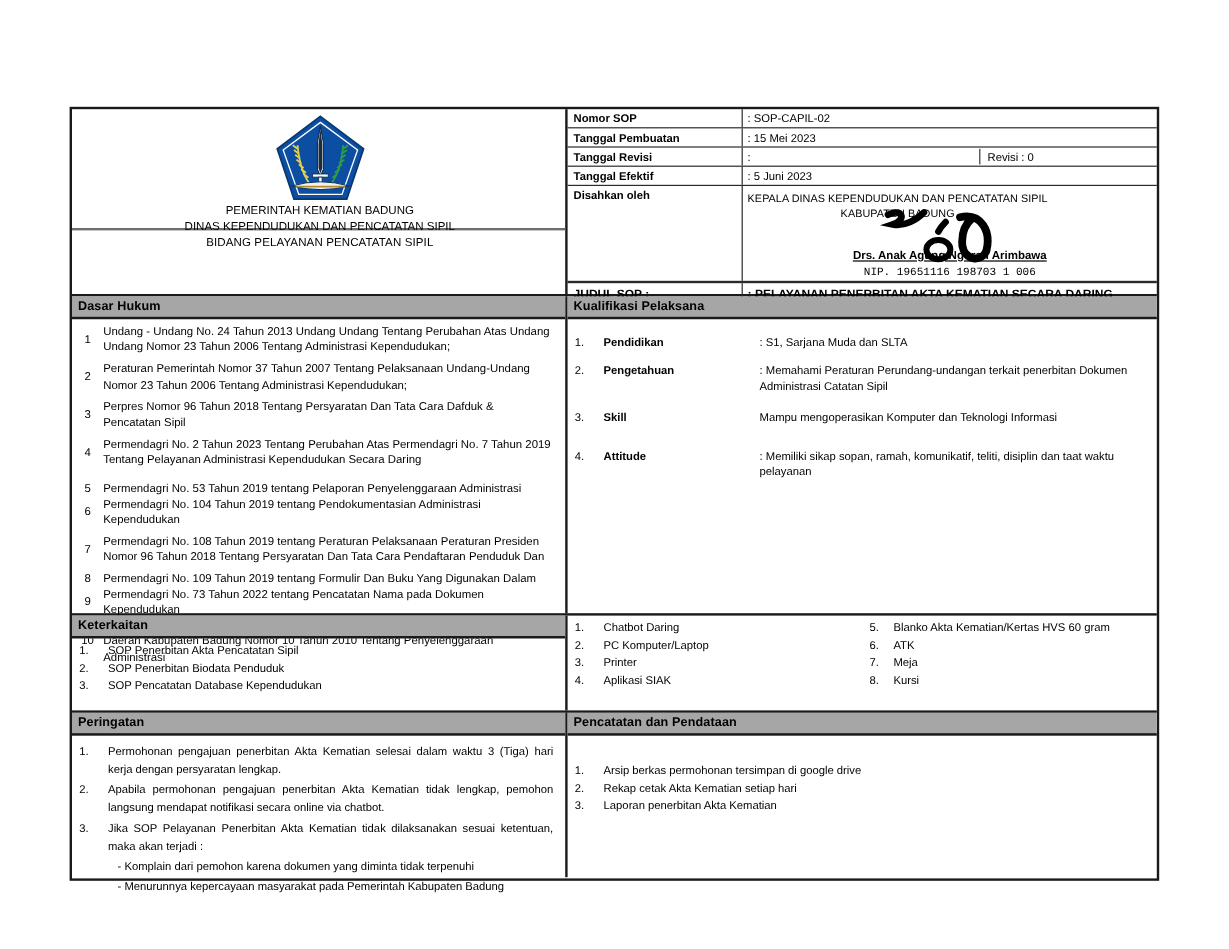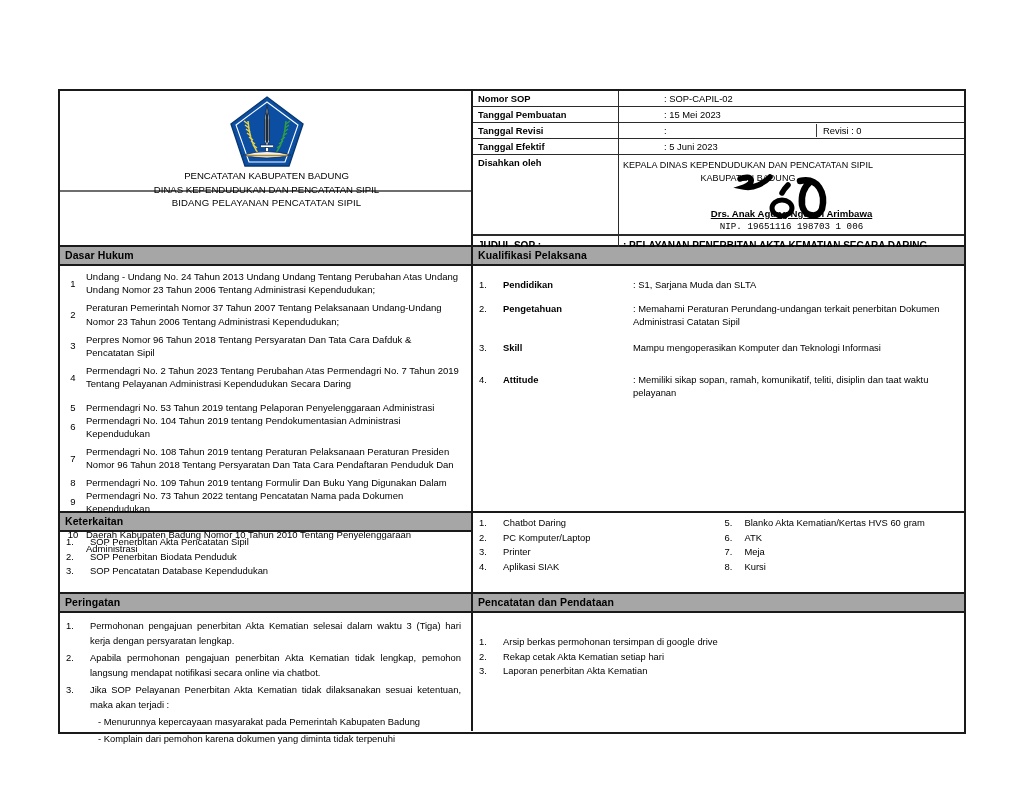--- a/index.html
+++ b/index.html
@@ -56,21 +56,21 @@
   #org-text .b { font-weight: normal; letter-spacing: .1px; }
   #hright { width: 491px; }
   .krow { display: flex; border-bottom: 1.5px solid #2b2b2b; min-height: 13px; }
   .krow:last-child { border-bottom: none; }
   .kkey {
     width: 146px; border-right: 1.5px solid #2b2b2b;
     font-weight: bold; font-size: 9.4px; padding: 1px 0 1px 5px;
     line-height: 13px;
   }
   .kval { flex: 1; font-size: 9.4px; padding: 1px 0 1px 4px; line-height: 13px; display: flex; }
-  .kval .mainv { flex: 1; margin-left: 41px; }
+  .kval .mainv { flex: 1; }
   .kval .revi { width: 148px; border-left: 1.5px solid #3a3a3a; padding-left: 6px; }
   #sigcell { height: 79px; position: relative; }
   #sigcell .sig-org {
     text-align: center; font-size: 9px; line-height: 12.5px; padding-top: 3px;
     letter-spacing: .05px;
   }
   #sigcell .sig-name {
     position: absolute; left: 0; bottom: 14px; width: 100%;
     text-align: center; font-size: 9.6px; font-weight: bold;
     text-decoration: underline;
@@ -145,21 +145,21 @@
             <polygon points="38,12 39.6,25 39.6,45 38,49.5 36.4,45 36.4,25" fill="#1b2b3a"></polygon>
             <rect x="31.5" y="50" width="13" height="2.6" fill="#ffffff" stroke="#0a2a52" stroke-width="0.7"></rect>
             <rect x="36.6" y="52.6" width="2.8" height="6" fill="#ffffff" stroke="#0a2a52" stroke-width="0.7"></rect>
 
             <path d="M14,60 Q38,53 62,60 Q38,66 14,60 Z" fill="#f2f2f2" stroke="#0a2a52" stroke-width="0.8"></path>
             <path d="M18,60.5 h40" stroke="#b08b2e" stroke-width="1.6"></path>
           </svg>
         </div>
 
         <div id="org-text">
-          <div>PENCATATAN KABUPATEN BADUNG</div>
+          <div>PEMERINTAH KEMATIAN BADUNG</div>
           <div>DINAS KEPENDUDUKAN DAN PENCATATAN SIPIL</div>
           <div class="b">BIDANG PELAYANAN PENCATATAN SIPIL</div>
         </div>
       </div>
 
       <div id="hright">
         <div class="krow">
           <div class="kkey">Nomor SOP</div>
           <div class="kval">
               <span class="mainv">: SOP-CAPIL-02</span>
@@ -353,22 +353,22 @@
               <span class="w-txt">Permohonan pengajuan penerbitan Akta Kematian selesai dalam waktu 3 (Tiga) hari kerja dengan persyaratan lengkap.</span>
             </div>
           <div class="w-item">
               <span class="w-num">2.</span>
               <span class="w-txt">Apabila permohonan pengajuan penerbitan Akta Kematian tidak lengkap,  pemohon langsung mendapat notifikasi secara online via chatbot.</span>
             </div>
           <div class="w-item">
               <span class="w-num">3.</span>
               <span class="w-txt">Jika SOP Pelayanan Penerbitan Akta Kematian tidak dilaksanakan sesuai ketentuan, maka akan terjadi :</span>
             </div>
+          <div class="w-sub">- Komplain dari pemohon karena dokumen yang diminta tidak terpenuhi</div>
           <div class="w-sub">- Menurunnya kepercayaan masyarakat  pada Pemerintah Kabupaten Badung</div>
-          <div class="w-sub">- Komplain dari pemohon karena dokumen yang diminta tidak terpenuhi</div>
         </div>
       </div>
       <div class="panel-right">
         <div class="sec-head">Pencatatan dan Pendataan</div>
         <div style="padding-top:22px;">
           <div class="s-item">
               <span class="s-num">1.</span>
               <span class="s-txt">Arsip berkas permohonan tersimpan di google drive</span>
             </div>
           <div class="s-item">

